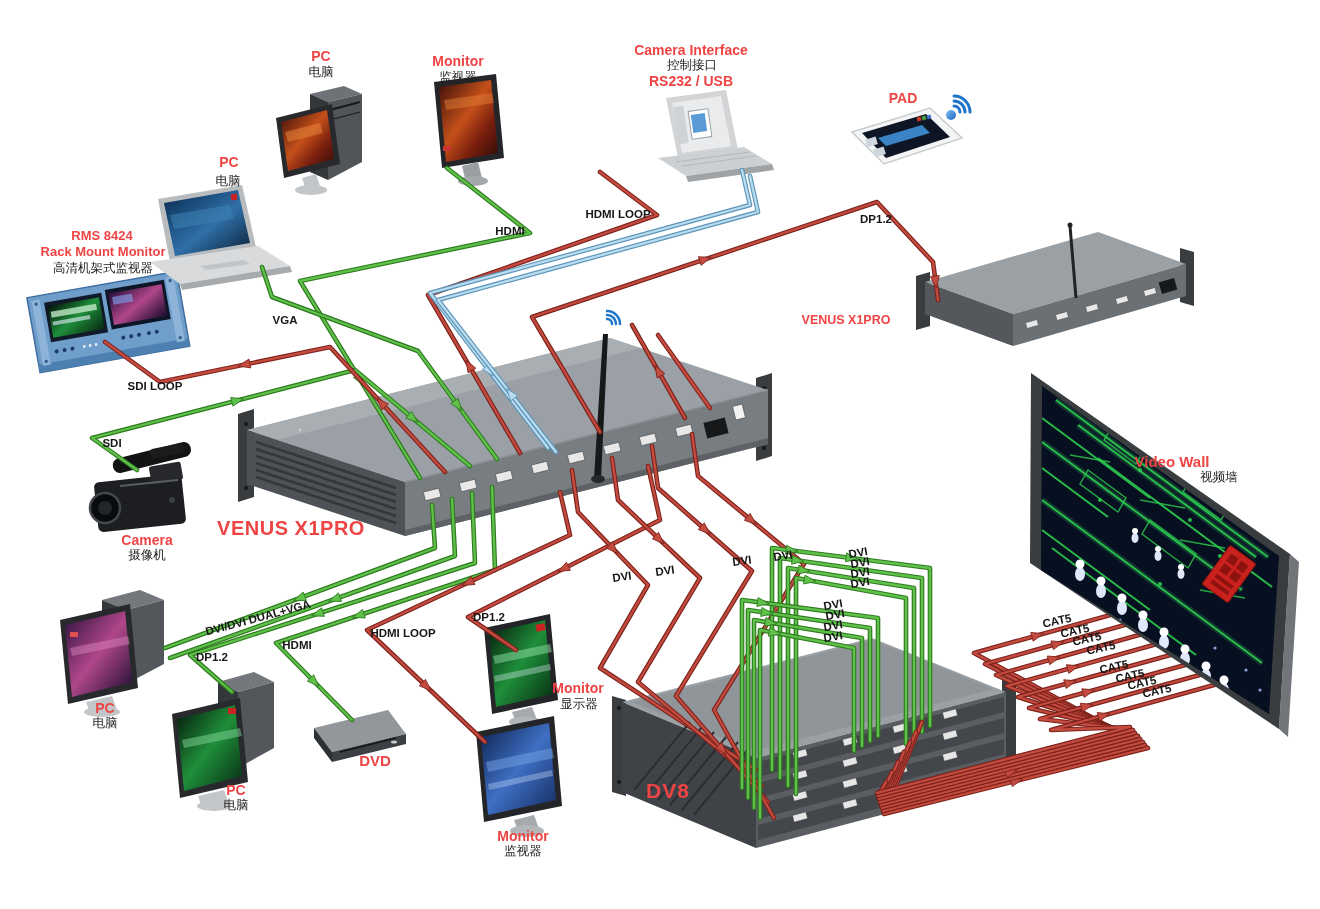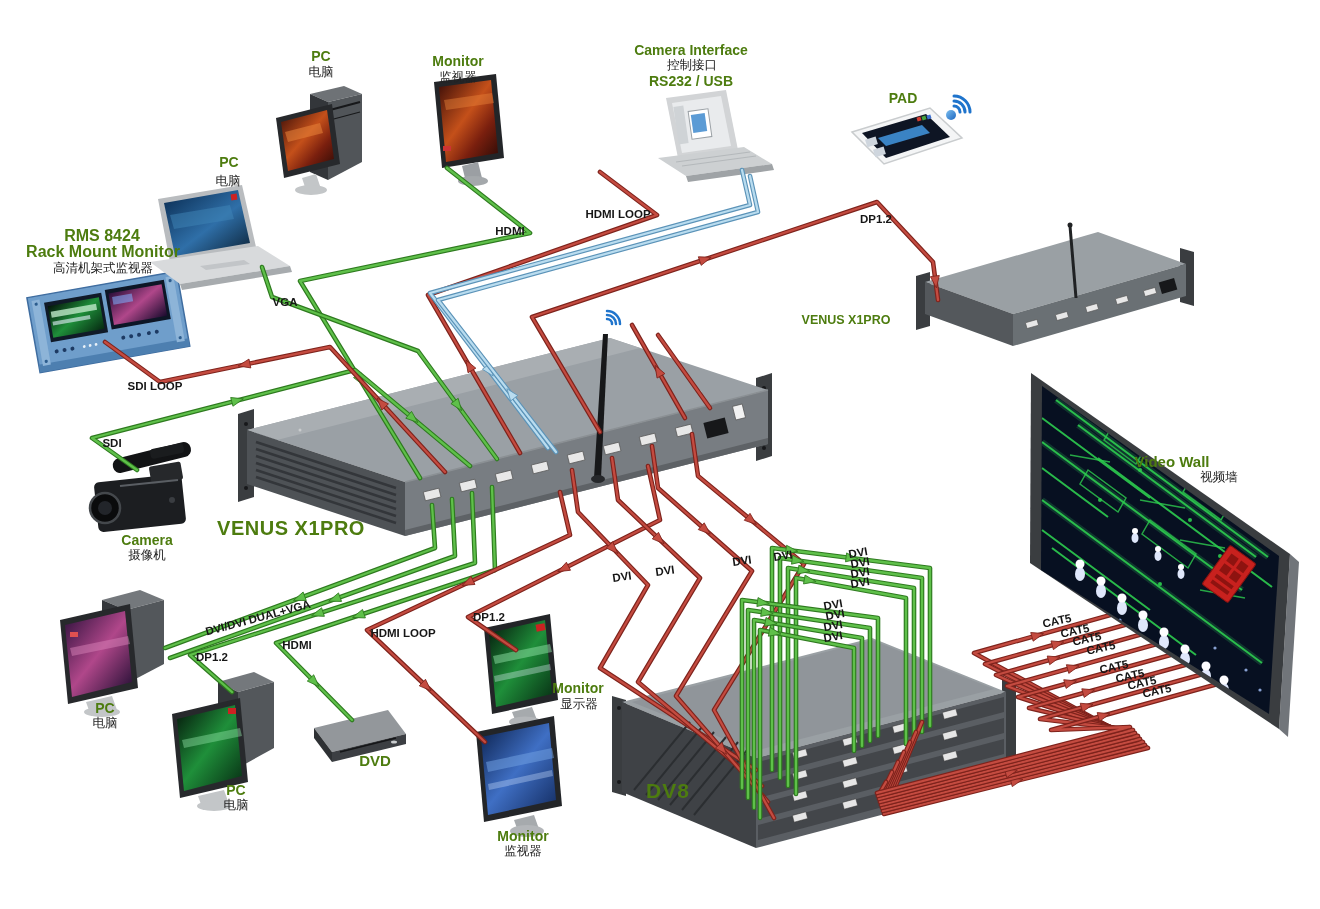--- a/index.html
+++ b/index.html
@@ -1,28 +1,28 @@
 <!DOCTYPE html>
 <html><head>
 <meta charset="utf-8">
 <style>
   html,body{margin:0;padding:0;background:#fff;}
   .stage{position:relative;width:1320px;height:909px;background:#ffffff;overflow:hidden;
          font-family:"Liberation Sans",sans-serif;}
   .stage svg{position:absolute;left:0;top:0;}
-  .lb{position:absolute;transform:translate(-50%,-50%);white-space:nowrap;color:#4d7c0f;
+  .lb{position:absolute;transform:translate(-50%,-50%);white-space:nowrap;color:#ef4444;
       text-align:center;line-height:1.1;}
   .dev{font-size:14px;font-weight:700;}
   .cn{font-size:12.5px;font-weight:400;color:#222;}
   .c{font-size:11.5px;font-weight:700;color:#161616;}
   .big{font-size:20px;font-weight:600;letter-spacing:.5px;}
   .big2{font-size:21px;font-weight:600;letter-spacing:1px;}
   .dev-md{font-size:15px;font-weight:700;}
   .dev-sm{font-size:12.5px;font-weight:700;}
-  .rms-t{font-size:16px;font-weight:700;}
+  .rms-t{font-size:13px;font-weight:700;}
 </style>
 </head>
 <body>
 
 <div class="stage">
 <svg width="1320" height="909" viewBox="0 0 1320 909">
   <defs>
     <linearGradient id="gFire" x1="0" y1="0" x2="1" y2="1">
       <stop offset="0" stop-color="#3a0d08"></stop>
           <stop offset=".45" stop-color="#c4501a"></stop>
@@ -630,21 +630,21 @@
   <div class="lb dev-md" style="left:375px;top:761px">DVD</div>
   <div class="lb dev" style="left:578px;top:689px">Monitor</div>
   <div class="lb cn" style="left:579px;top:705px">显示器</div>
   <div class="lb dev" style="left:523px;top:837px">Monitor</div>
   <div class="lb cn" style="left:523px;top:852px">监视器</div>
   <div class="lb big2" style="left:668px;top:791px">DV8</div>
   <div class="lb dev-md" style="left:1172px;top:462px">Video Wall</div>
   <div class="lb cn" style="left:1219px;top:478px">视频墙</div>
 <div class="lb c" style="left: 510px; top: 231px; transform: translate(-50%, -50%) rotate(0deg);">HDMI</div>
     <div class="lb c" style="left: 618px; top: 214px; transform: translate(-50%, -50%) rotate(0deg);">HDMI LOOP</div>
-    <div class="lb c" style="left: 285px; top: 302px; transform: translate(-50%, -50%) rotate(0deg);">VGA</div>
+    <div class="lb c" style="left: 285px; top: 320px; transform: translate(-50%, -50%) rotate(0deg);">VGA</div>
     <div class="lb c" style="left: 127px; top: 386px; transform: translate(-50%, -50%) rotate(0deg); margin-left: 28px;">SDI LOOP</div>
     <div class="lb c" style="left: 112px; top: 443px; transform: translate(-50%, -50%) rotate(0deg);">SDI</div>
     <div class="lb c" style="left: 876px; top: 219px; transform: translate(-50%, -50%) rotate(0deg);">DP1.2</div>
     <div class="lb c" style="left: 258px; top: 618px; transform: translate(-50%, -50%) rotate(-15deg);">DVI/DVI DUAL+VGA</div>
     <div class="lb c" style="left: 212px; top: 657px; transform: translate(-50%, -50%) rotate(0deg);">DP1.2</div>
     <div class="lb c" style="left: 297px; top: 645px; transform: translate(-50%, -50%) rotate(0deg);">HDMI</div>
     <div class="lb c" style="left: 403px; top: 633px; transform: translate(-50%, -50%) rotate(0deg);">HDMI LOOP</div>
     <div class="lb c" style="left: 489px; top: 617px; transform: translate(-50%, -50%) rotate(0deg);">DP1.2</div>
     <div class="lb c" style="left: 622px; top: 577px; transform: translate(-50%, -50%) rotate(-8deg);">DVI</div>
     <div class="lb c" style="left: 665px; top: 571px; transform: translate(-50%, -50%) rotate(-8deg);">DVI</div>

